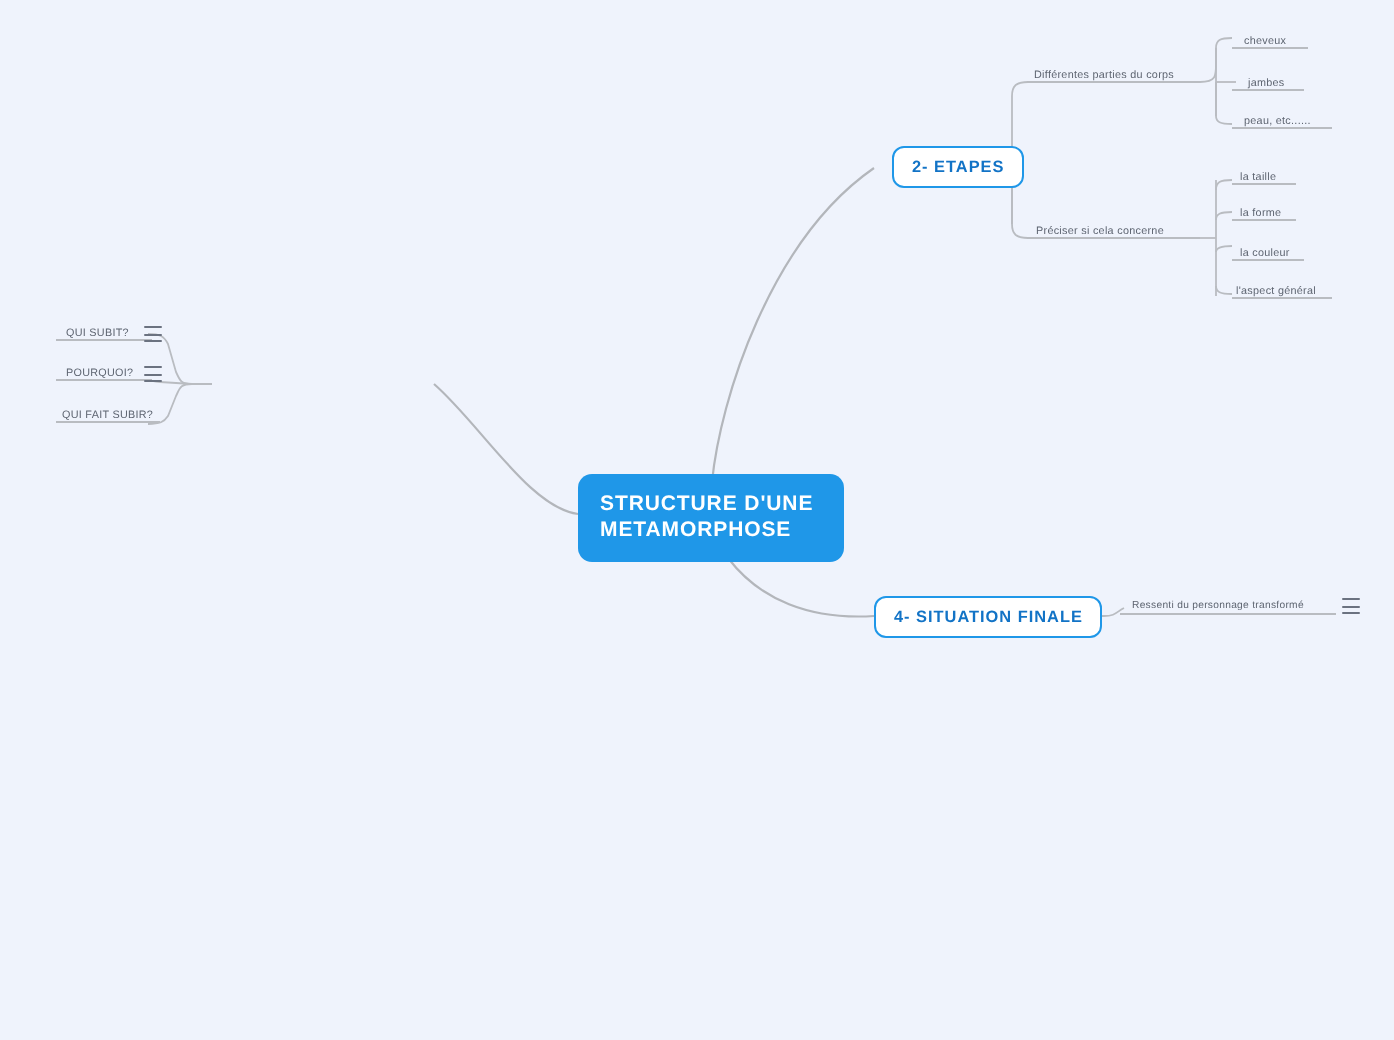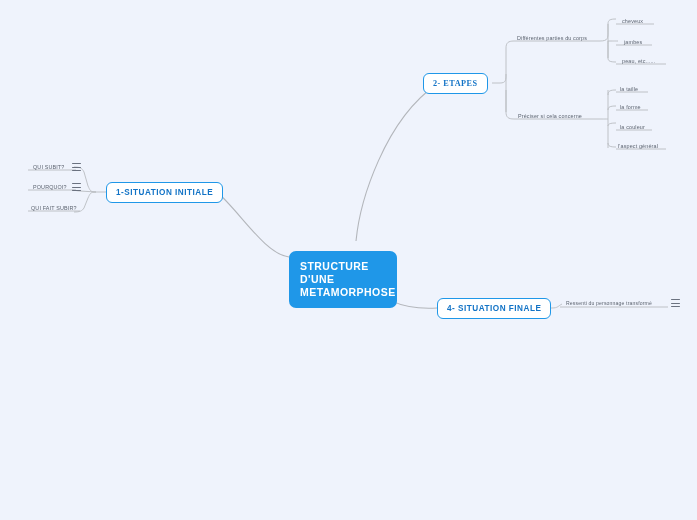--- a/index.html
+++ b/index.html
@@ -118,42 +118,41 @@
       <path d="M616,92 L 648,92"></path>
       <path d="M616,110 L 648,110"></path>
       <path d="M616,130 L 652,130"></path>
       <path d="M616,149 L 666,149"></path>
 
       <path d="M540,308 L 552,308 C 558,308 558,306 562,304"></path>
       <path d="M560,307 L 668,307"></path>
     </g>
   </svg>
 
-  <div class="node-root" style="left:289px;top:251px;width:108px;">STRUCTURE D'UNE
+  <div class="node-root" style="left:289px;top:237px;width:133px;">STRUCTURE D'UNE
 METAMORPHOSE</div>
 
-  <div class="node-main" style="left:106px;top:182px;">1-SITUATION INITIALE</div>
 
   <div class="leaf" style="left:33px;top:163px;">QUI SUBIT?</div>
   <div class="notes-icon" style="left:72px;top:163px;">
       <i></i>
       <i></i>
       <i></i>
     </div>
 
   <div class="leaf" style="left:33px;top:183px;">POURQUOI?</div>
   <div class="notes-icon" style="left:72px;top:183px;">
       <i></i>
       <i></i>
       <i></i>
     </div>
 
   <div class="leaf" style="left:31px;top:204px;">QUI FAIT SUBIR?</div>
 
-  <div class="node-main" style="left:423px;top:73px;font-family:Liberation Serif, serif;">2- ETAPES</div>
+  <div class="node-main" style="left:446px;top:73px;">2- ETAPES</div>
 
   <div class="leaf" style="left:517px;top:34px;">Différentes parties du corps</div>
 
   <div class="leaf" style="left:622px;top:17px;">cheveux</div>
   <div class="leaf" style="left:624px;top:38px;">jambes</div>
   <div class="leaf" style="left:622px;top:57px;">peau, etc......</div>
 
   <div class="leaf" style="left:518px;top:112px;">Préciser si cela concerne</div>
 
   <div class="leaf" style="left:620px;top:85px;">la taille</div>

